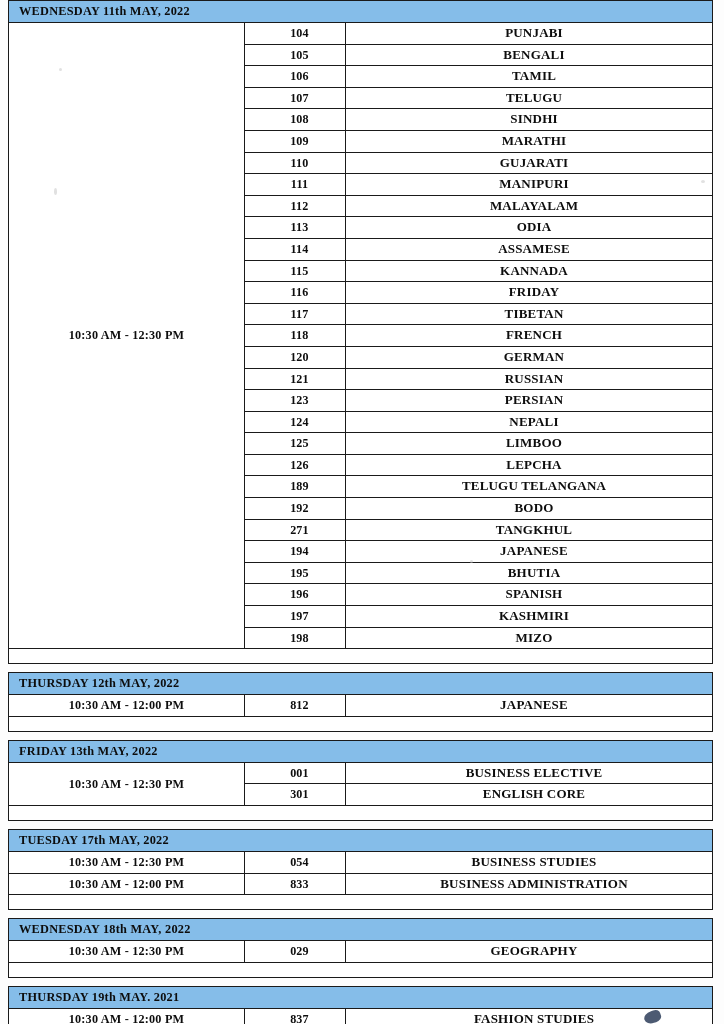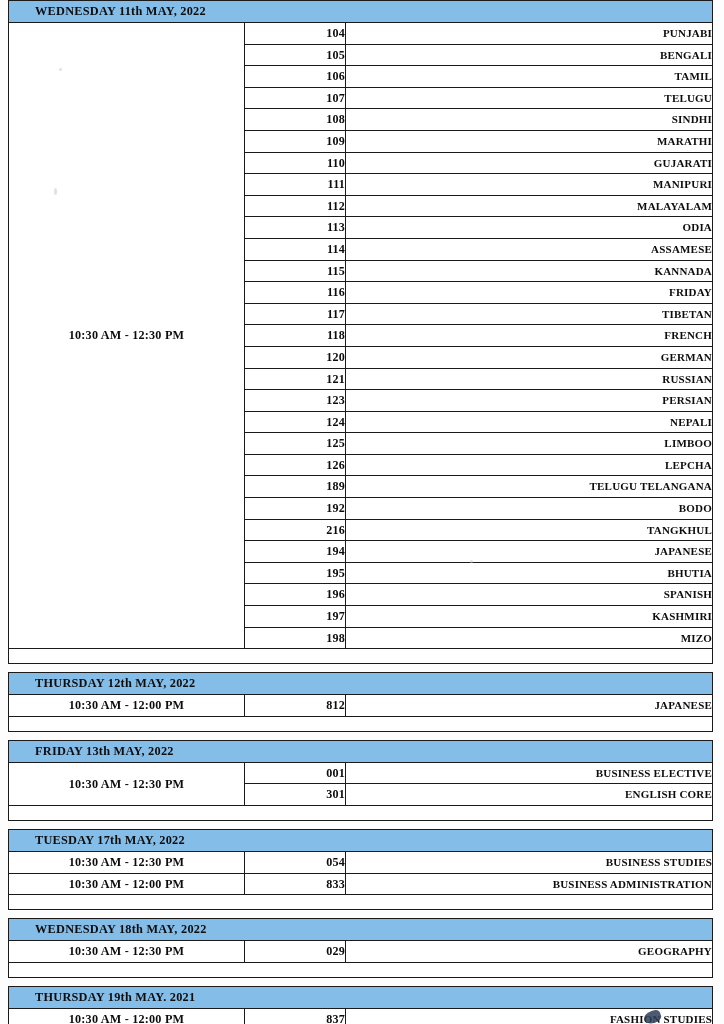--- a/index.html
+++ b/index.html
@@ -32,40 +32,40 @@
     color:#0d0d0d;
     height:20.6px;
     line-height:20.6px;
     padding:0;
     vertical-align:middle;
     background:#ffffff;
   }
   tr.date-head td{
     background:#85bde9;
     text-align:left;
-    padding-left:26px;
+    padding-left:10px;
     font-size:12.3px;
     height:21px;
     line-height:21px;
     letter-spacing:.25px;
   }
   td.time{
     text-align:center;
     font-size:12.2px;
     margin-top:6px;
   }
   td.code{
     padding-left:9px;
     font-size:12.1px;
-    text-align:right;
+    text-align:center;
   }
   td.subj{
     padding-left:10px;
-    font-size:11px;
-    text-align:right;
+    font-size:13px;
+    text-align:center;
   }
   tr.spacer td{
     height:15px;
     line-height:15px;
     background:#ffffff;
     border-left:1.6px solid #1a1a1a;
     border-right:1.6px solid #1a1a1a;
     border-top:1.6px solid #1a1a1a;
     border-bottom:1.6px solid #1a1a1a;
   }
@@ -193,21 +193,21 @@
         </tr>
         <tr>
           <td class="code">189</td>
           <td class="subj">TELUGU TELANGANA</td>
         </tr>
         <tr>
           <td class="code">192</td>
           <td class="subj">BODO</td>
         </tr>
         <tr>
-          <td class="code">216</td>
+          <td class="code">271</td>
           <td class="subj">TANGKHUL</td>
         </tr>
         <tr>
           <td class="code">194</td>
           <td class="subj">JAPANESE</td>
         </tr>
         <tr>
           <td class="code">195</td>
           <td class="subj">BHUTIA</td>
         </tr>

